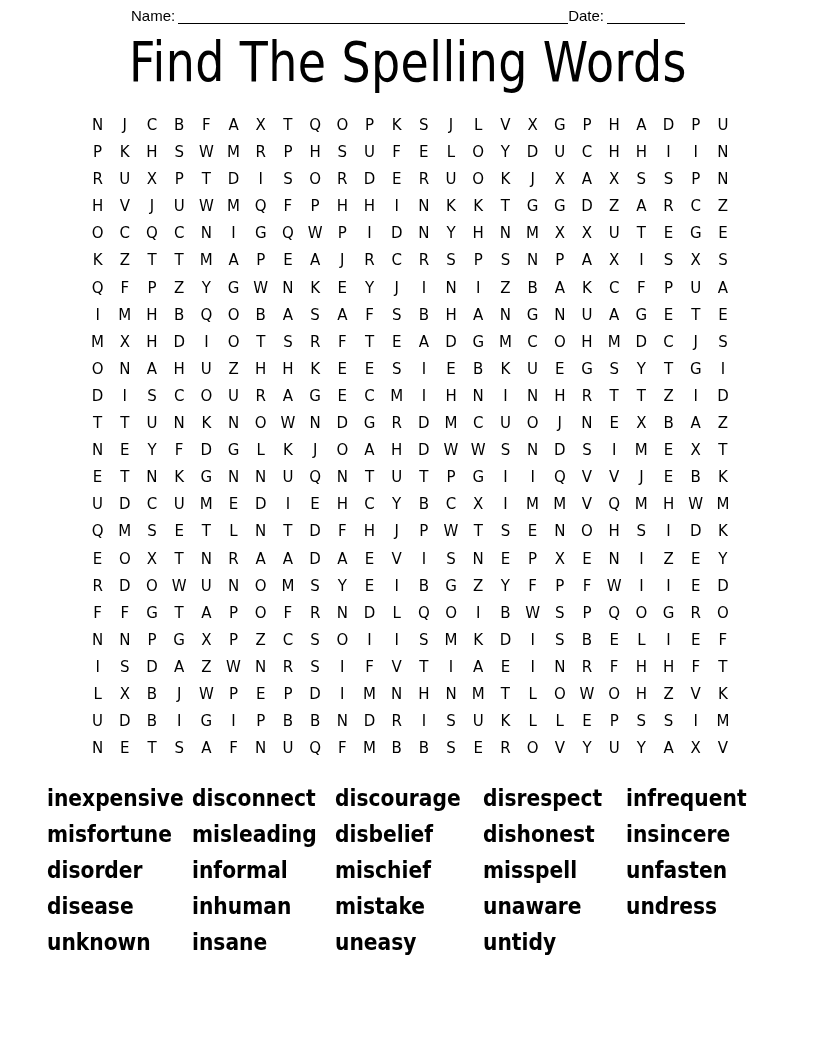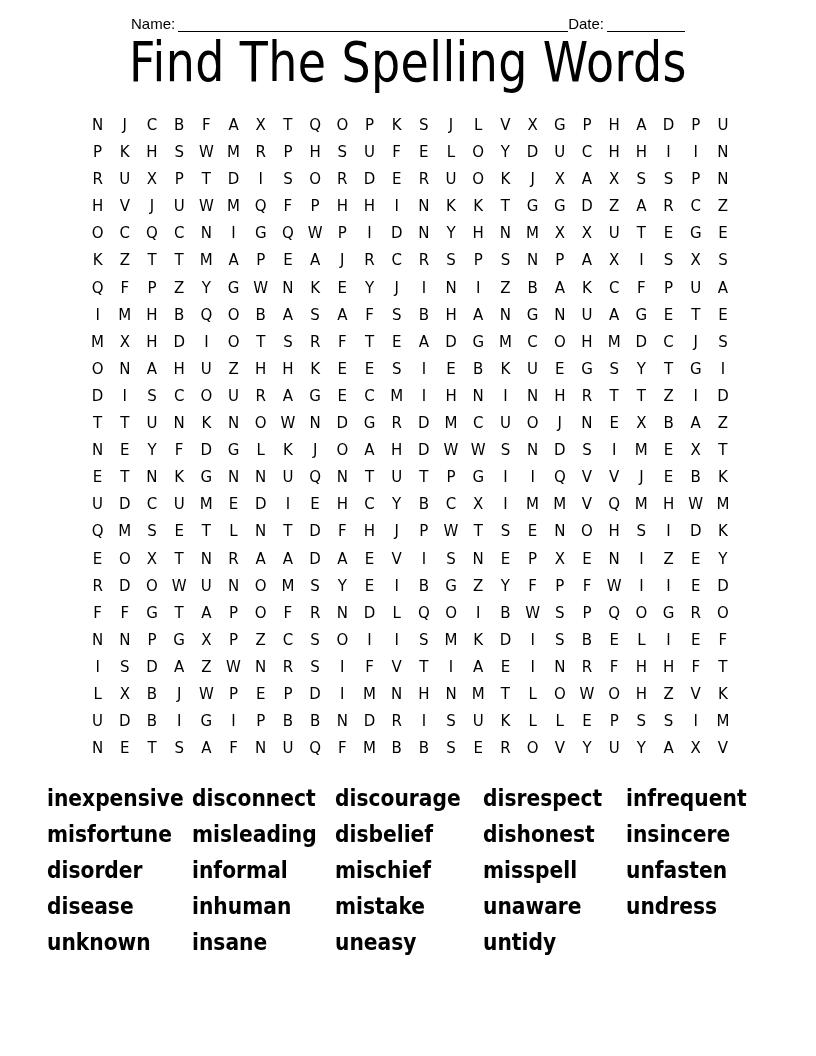--- a/index.html
+++ b/index.html
@@ -15,21 +15,21 @@
     color: #000000;
     overflow: hidden;
   }
 
   
   .header-row {
     position: absolute;
     left: 0;
     top: 0;
     width: 816px;
-    height: 32px;
+    height: 24px;
     display: flex;
     align-items: flex-end;
     justify-content: center;
     padding-top: 2px;
     box-sizing: border-box;
   }
   .field {
     display: flex;
     align-items: flex-end;
     font-size: 15px;

